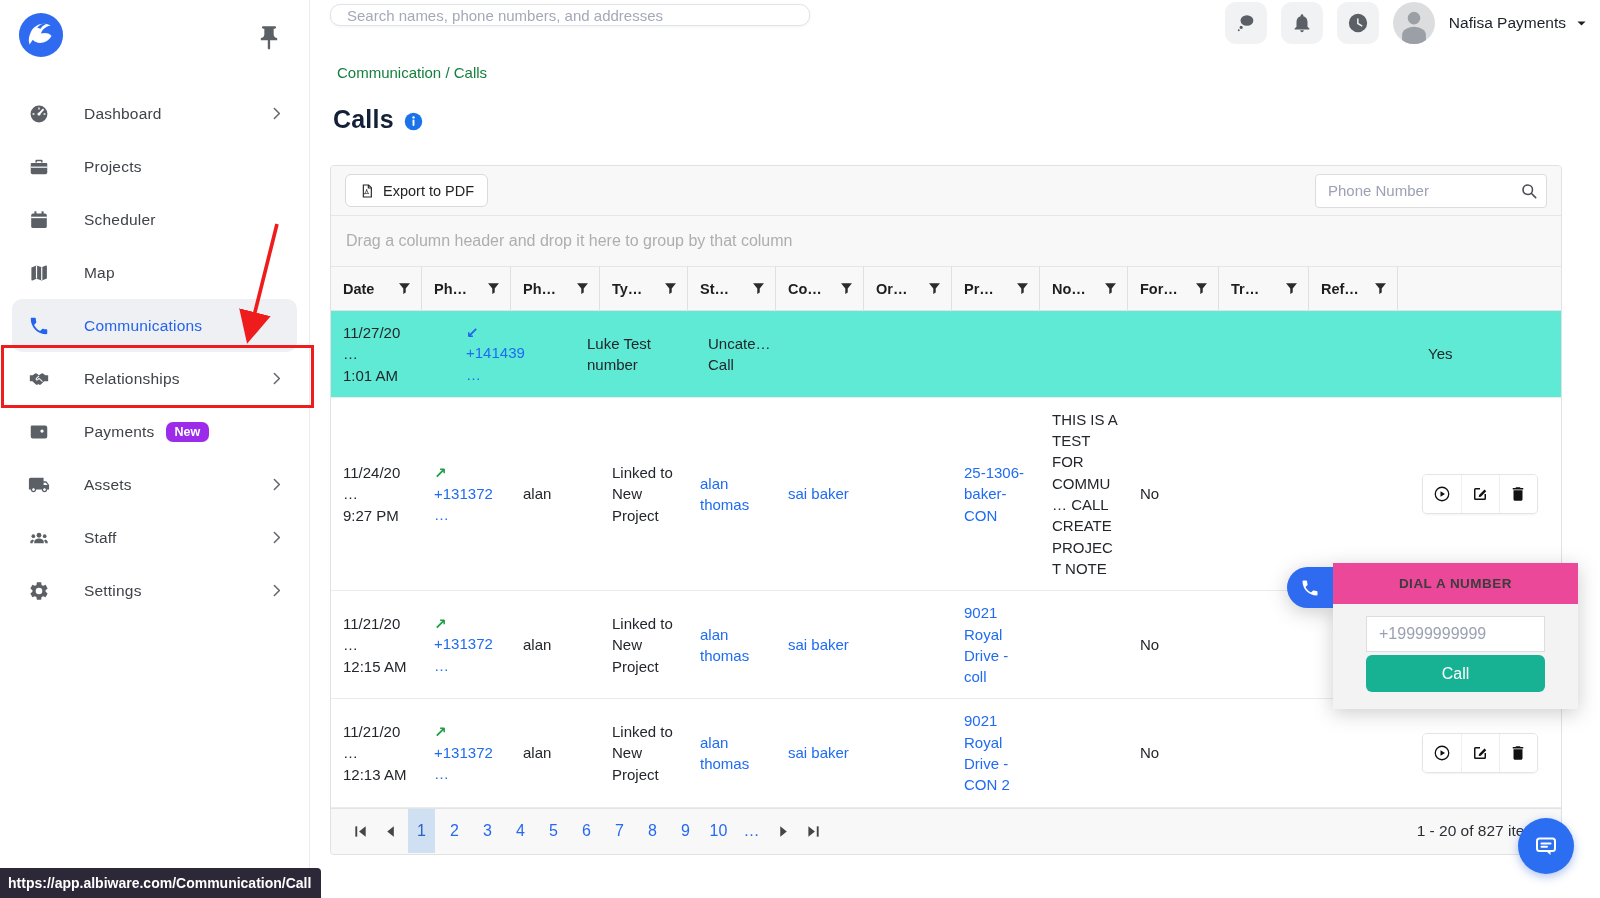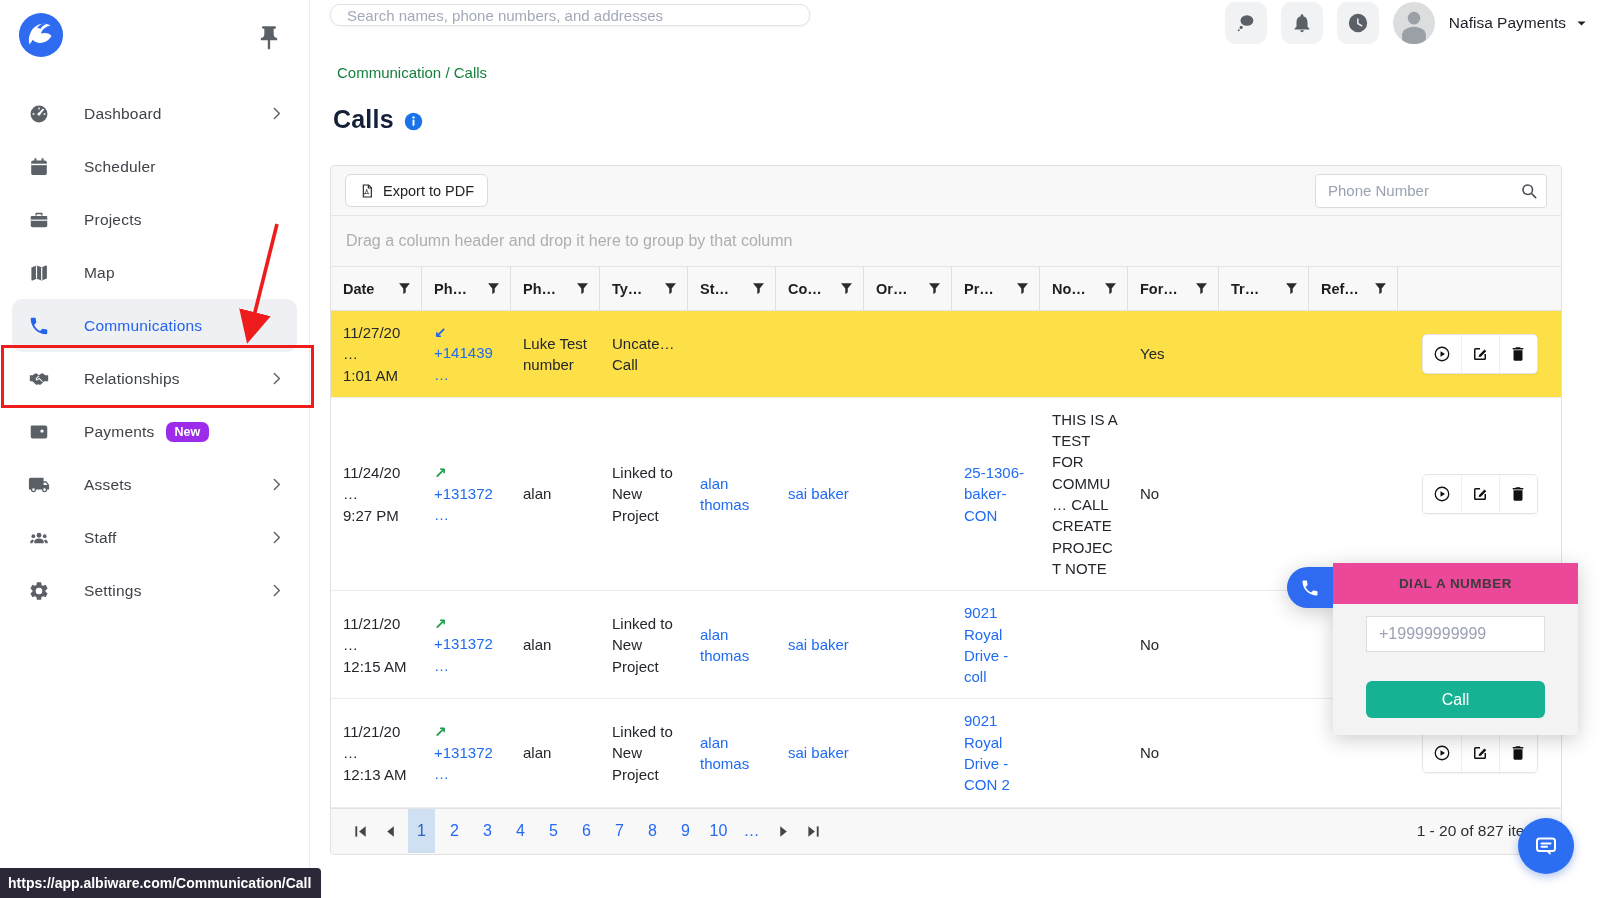--- a/index.html
+++ b/index.html
@@ -59,21 +59,21 @@
 
   .group-hint{height:51px;display:flex;align-items:center;padding:0 15px;background:#f8f8f8;border-bottom:1px solid #e6e6e6;color:#aeaeae;font-size:16px;}
 
   .grid-header{display:grid;grid-template-columns:var(--cols);background:#f8f8f8;border-bottom:1px solid #e3e3e3;height:44px;}
   .h-cell{display:flex;align-items:center;justify-content:space-between;padding:0 9px 0 12px;border-right:1px solid #e0e0e0;cursor:pointer;}
   .h-cell.no-sep{border-right:none;}
   .h-label{font-weight:bold;font-size:14.5px;color:#1e1e1e;}
   .funnel{width:15px;height:15px;color:#2b2b2b;cursor:pointer;}
 
   .grid-row{display:grid;grid-template-columns:var(--cols);border-bottom:1px solid #ececec;background:#fff;align-items:center;min-height:62px;}
-  .grid-row.pink{background:#fde047;}
+  .grid-row.pink{background:#5eead4;gap:32px;}
   .cell{padding:11px 10px 11px 12px;font-size:15px;color:#23262b;line-height:1.42;overflow-wrap:break-word;word-wrap:break-word;}
   .cell a{color:#1f6bf2;text-decoration:none;}
   .dir{font-weight:bold;font-size:15px;line-height:1.3;}
   .dir.in{color:#2563eb;} .dir.out{color:#1e9e4a;}
   .actions-cell{display:flex;justify-content:center;padding:0 8px;}
   .action-group{display:flex;background:#fff;border:1px solid #e4e4e4;border-radius:5px;overflow:hidden;box-shadow:0 1px 2px rgba(0,0,0,.05);}
   .action-btn{width:38px;height:38px;display:flex;align-items:center;justify-content:center;border:none;background:#fff;color:#111;cursor:pointer;border-left:1px solid #efefef;}
   .action-btn:first-child{border-left:none;}
   .action-btn svg{width:18px;height:18px;}
 
@@ -86,21 +86,21 @@
 
   
   .dial{position:absolute;left:1287px;top:563px;z-index:50;display:flex;align-items:flex-start;filter:drop-shadow(0 4px 10px rgba(0,0,0,.20));}
   .dial-toggle{width:46px;height:41px;margin-top:4px;background:#2e6bf0;border:none;border-radius:21px 0 0 21px;color:#fff;display:flex;align-items:center;justify-content:center;cursor:pointer;}
   .dial-toggle svg{width:20px;height:20px;}
   .dial-panel{width:245px;background:#f3f3f3;}
   .dial-header{height:41px;background:#ec4899;display:flex;align-items:center;justify-content:center;font-weight:bold;font-size:13.5px;color:#3c3c3c;letter-spacing:.5px;}
   .dial-body{padding:12px 33px 17px;}
   .dial-input{width:100%;height:36px;border:1px solid #ddd;background:#fff;padding:0 12px;font-size:16px;color:#333;outline:none;font-family:inherit;}
   .dial-input::placeholder{color:#9aa1b2;}
-  .call-btn{margin-top:29px;width:100%;height:37px;background:#17b294;color:#fff;border:none;border-radius:6px;font-size:16px;cursor:pointer;font-family:inherit;}
+  .call-btn{margin-top:3px;width:100%;height:37px;background:#17b294;color:#fff;border:none;border-radius:6px;font-size:16px;cursor:pointer;font-family:inherit;}
 
   
   .chat-fab{position:absolute;left:1518px;top:818px;width:56px;height:56px;border-radius:50%;background:#2c6ef2;border:none;display:flex;align-items:center;justify-content:center;cursor:pointer;box-shadow:0 3px 10px rgba(30,80,200,.35);}
   .chat-fab svg{width:28px;height:28px;}
   .statusbar{position:absolute;left:0;bottom:0;height:30px;display:flex;align-items:center;background:#2d2838;color:#fff;
     font-size:14px;font-weight:bold;padding:0 10px 0 8px;border-radius:0 4px 0 0;z-index:60;}
 </style>
 </head>
 <body>
 
@@ -132,37 +132,37 @@
           <span class="nav-label">Dashboard</span>
           <span class="nav-chevron">
             <svg viewBox="0 0 24 24" fill="none" stroke="currentColor" stroke-width="2.2" stroke-linecap="round" stroke-linejoin="round">
               <path d="M9 5l7 7-7 7"></path>
             </svg>
           </span>
         </div>
         <div class="nav-item">
           <span class="nav-icon">
             <svg viewBox="0 0 24 24" fill="currentColor">
+              <path d="M9.3 4h5.4a1.2 1.2 0 0 1 1.2 1.2V7H8.1V5.2A1.2 1.2 0 0 1 9.3 4zm5 1.6H9.7V7h4.6z"></path>
+              <path d="M4 7.5h16a1 1 0 0 1 1 1v9.5a2 2 0 0 1-2 2H5a2 2 0 0 1-2-2V8.5a1 1 0 0 1 1-1z"></path>
+              <path d="M3 12.2h18" stroke="#fff" stroke-width="1.3"></path>
+            </svg>
+          </span>
+          <span class="nav-label">Projects</span>
+        </div>
+        <div class="nav-item">
+          <span class="nav-icon">
+            <svg viewBox="0 0 24 24" fill="currentColor">
               <rect x="7" y="2.5" width="2.2" height="4"></rect>
               <rect x="14.8" y="2.5" width="2.2" height="4"></rect>
               <rect x="3.5" y="4.8" width="17" height="16" rx="2"></rect>
               <rect x="3.5" y="8.4" width="17" height="1.6" fill="#fff"></rect>
             </svg>
           </span>
           <span class="nav-label">Scheduler</span>
-        </div>
-        <div class="nav-item">
-          <span class="nav-icon">
-            <svg viewBox="0 0 24 24" fill="currentColor">
-              <path d="M9.3 4h5.4a1.2 1.2 0 0 1 1.2 1.2V7H8.1V5.2A1.2 1.2 0 0 1 9.3 4zm5 1.6H9.7V7h4.6z"></path>
-              <path d="M4 7.5h16a1 1 0 0 1 1 1v9.5a2 2 0 0 1-2 2H5a2 2 0 0 1-2-2V8.5a1 1 0 0 1 1-1z"></path>
-              <path d="M3 12.2h18" stroke="#fff" stroke-width="1.3"></path>
-            </svg>
-          </span>
-          <span class="nav-label">Projects</span>
         </div>
         <div class="nav-item">
           <span class="nav-icon">
             <svg viewBox="0 0 24 24" fill="currentColor">
               <path d="M9.3 3.8L15 5.6l4.4-1.7a.9.9 0 0 1 1.2.8v13.4l-5.6 2.1-5.7-1.8-4.4 1.7a.9.9 0 0 1-1.2-.8V5.9l5.6-2.1z"></path>
               <path d="M9.3 3.8v14.1M15 5.6v14.1" stroke="#fff" stroke-width="1.3"></path>
             </svg>
           </span>
           <span class="nav-label">Map</span>
         </div>

